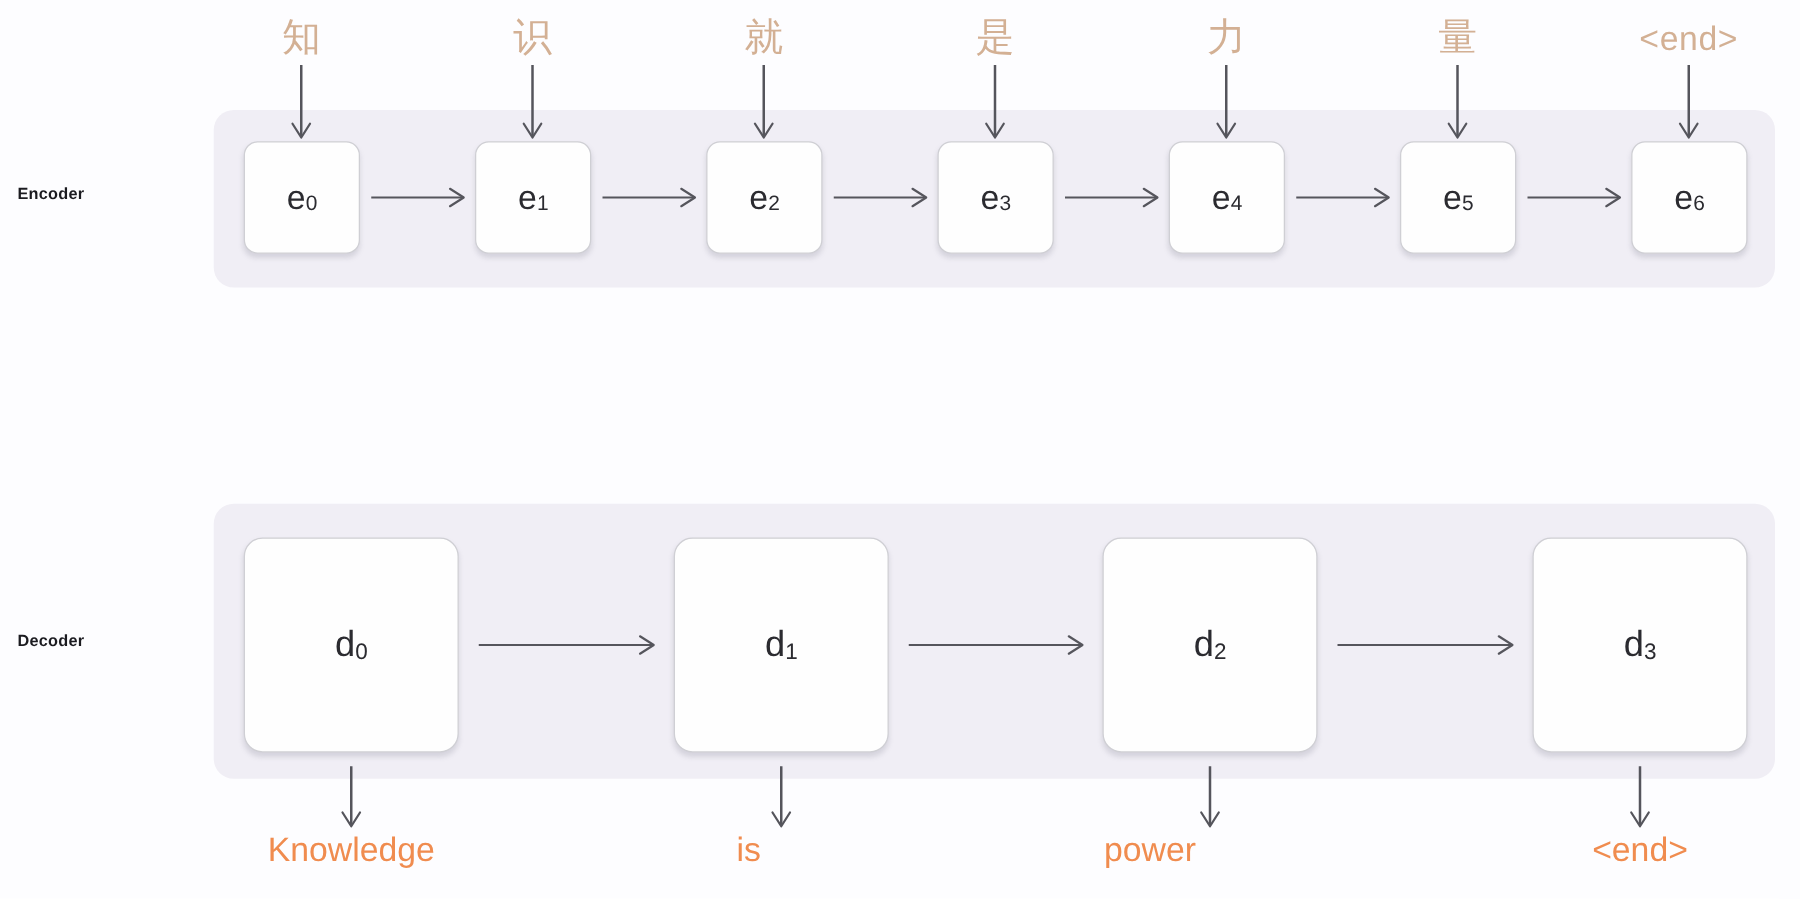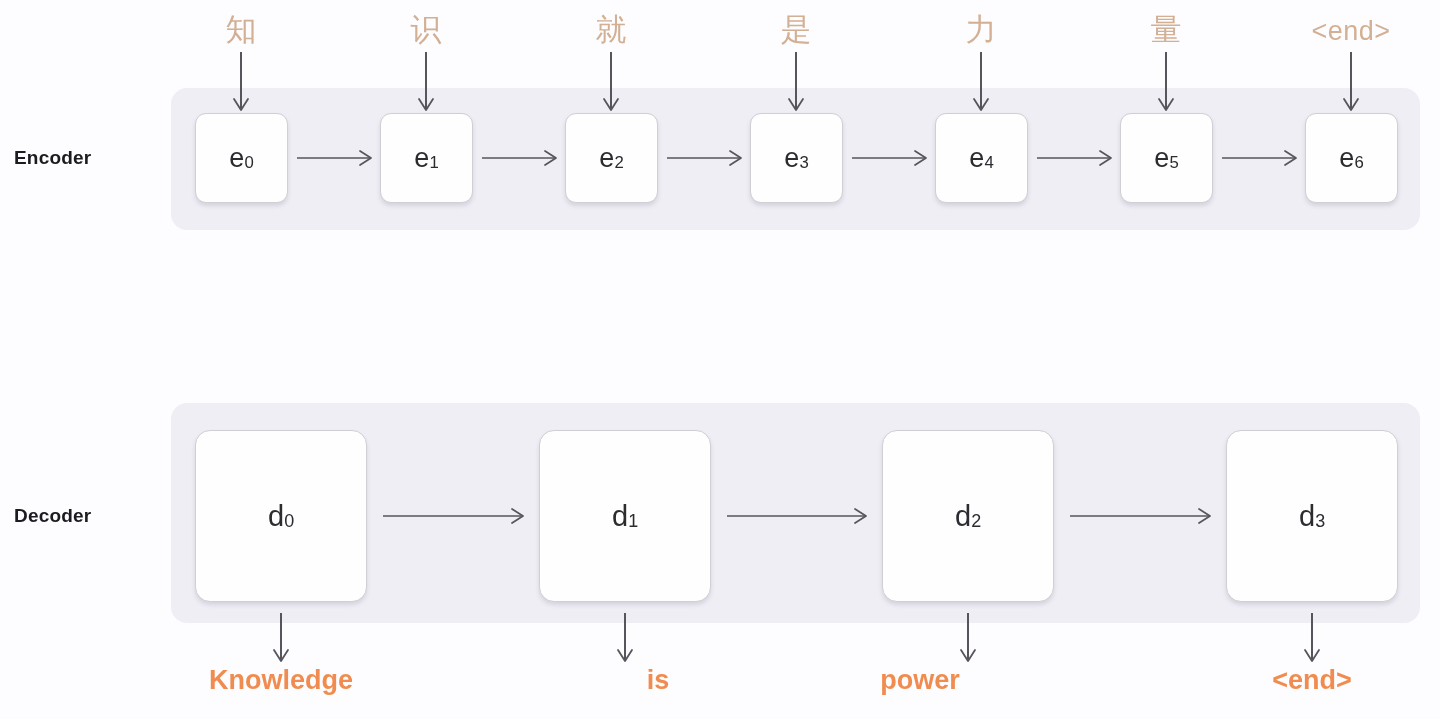--- a/index.html
+++ b/index.html
@@ -16,21 +16,21 @@
     position: relative;
     width: 1440px;
     height: 719px;
     background: #fdfdff;
     overflow: hidden;
   }
 
   
   .row-label {
     position: absolute;
-    font-size: 19px;
+    font-size: 13px;
     font-weight: bold;
     color: #1b1b20;
     letter-spacing: 0.2px;
     white-space: nowrap;
   }
   #encoder-label { left: 14px; top: 147px; }
   #decoder-label { left: 14px; top: 505px; }
 
   
   .panel {
@@ -124,21 +124,21 @@
   }
 
   
   .out-token {
     position: absolute;
     top: 667px;
     width: 320px;
     margin-left: -160px;
     text-align: center;
     font-size: 27px;
-    font-weight: bold;
+    font-weight: normal;
     color: #f08c4f;
     white-space: nowrap;
     line-height: 1;
   }
 </style>
 </head>
 <body>
 
 <div id="canvas">
 
@@ -276,21 +276,21 @@
       <div class="h-arrow dec" style="left: 383px; width: 140px;">
         <svg width="140" height="22" viewBox="0 0 140 22">
           <line x1="0" y1="11" x2="139" y2="11" stroke="#55555c" stroke-width="1.7"></line>
           <polyline points="129,4 140,11 129,18" fill="none" stroke="#55555c" stroke-width="1.7" stroke-linecap="round" stroke-linejoin="round"></polyline>
         </svg>
       </div>
       <div class="cell dec" style="left: 539px;">
         <span>d</span>
         <span class="sub">1</span>
       </div>
-      <div class="out-token" style="left: 658px;">is</div>
+      <div class="out-token" style="left: 599px;">is</div>
       <div class="v-arrow dec-out" style="left: 614px;">
         <svg width="22" height="48" viewBox="0 0 22 48">
           <line x1="11" y1="0" x2="11" y2="47" stroke="#55555c" stroke-width="2"></line>
           <polyline points="4,37 11,48 18,37" fill="none" stroke="#55555c" stroke-width="1.8" stroke-linecap="round" stroke-linejoin="round"></polyline>
         </svg>
       </div>
       <div class="h-arrow dec" style="left: 727px; width: 139px;">
         <svg width="139" height="22" viewBox="0 0 139 22">
           <line x1="0" y1="11" x2="138" y2="11" stroke="#55555c" stroke-width="1.7"></line>
           <polyline points="128,4 139,11 128,18" fill="none" stroke="#55555c" stroke-width="1.7" stroke-linecap="round" stroke-linejoin="round"></polyline>

